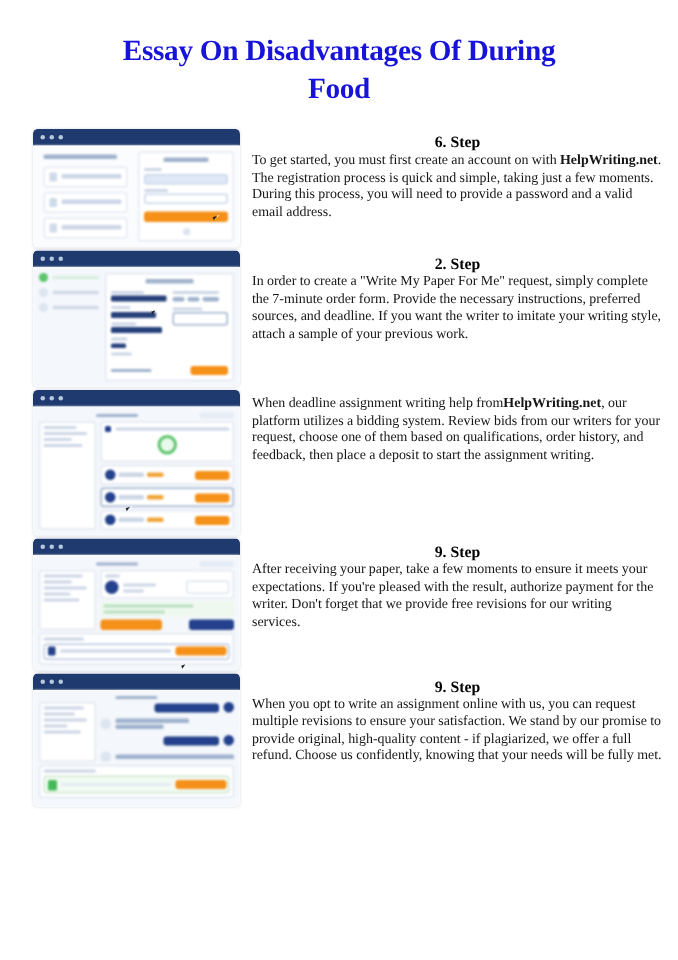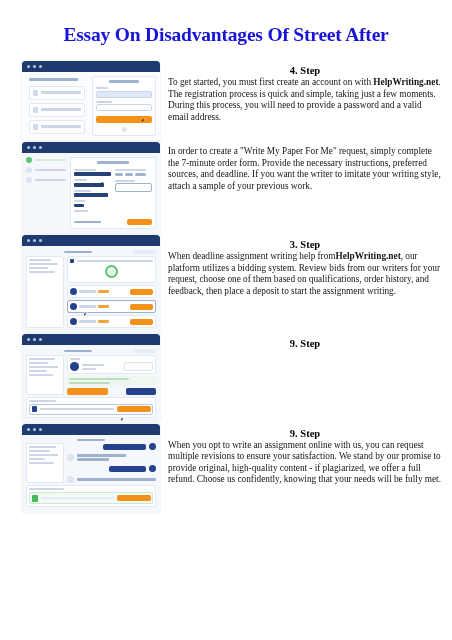--- a/index.html
+++ b/index.html
@@ -103,21 +103,21 @@
   .mk-side{width:40px;display:flex;flex-direction:column;gap:4px;}
   .mk-main{flex:1;display:flex;flex-direction:column;gap:3px;}
   .row{display:flex;align-items:center;gap:3px;}
   .grow{flex:1;}
 </style>
 </head>
 <body>
 
 <div class="page">
 
-  <h1 class="doc-title">Essay On Disadvantages Of Street After</h1>
+  <h1 class="doc-title">Essay On Disadvantages Of During Food</h1>
 
   <div class="steps">
 
     <div class="step-row">
       <div class="shot-wrap">
         <div class="mock">
           <div class="mock-bar">
             <span class="dot"></span>
             <span class="dot"></span>
             <span class="dot"></span>
@@ -145,21 +145,21 @@
               <div class="ln sm" style="width:28%;margin-bottom:1.5px;"></div>
               <div style="height:5px;border:0.5px solid #c9d6ea;border-radius:2px;background:#fff;margin-bottom:5px;"></div>
               <div class="btn-or" style="height:7px;"></div>
               <div style="width:5px;height:5px;border-radius:50%;background:#dde5f1;margin:4px auto 0 auto;"></div>
             </div>
           </div>
           <div class="cursor" style="right:13px;bottom:19px;"></div>
         </div>
       </div>
       <div class="text-wrap">
-        <div class="step-head">4. Step</div>
+        <div class="step-head">6. Step</div>
         <p class="step-body"><span>To get started, you must first create an account on with </span><b>HelpWriting.net</b><span>. The registration process is quick and simple, taking just a few moments. During this process, you will need to provide a password and a valid email address.</span></p>
       </div>
     </div>
 
     <div class="step-row">
       <div class="shot-wrap">
         <div class="mock">
           <div class="mock-bar">
             <span class="dot"></span>
             <span class="dot"></span>
@@ -209,20 +209,21 @@
                 <span class="ln d" style="width:34%;"></span>
                 <span class="grow"></span>
                 <span class="btn-or" style="width:32%;"></span>
               </div>
             </div>
           </div>
           <div class="cursor" style="left:79px;top:40px;"></div>
         </div>
       </div>
       <div class="text-wrap">
+        <div class="step-head">2. Step</div>
         <p class="step-body">In order to create a "Write My Paper For Me" request, simply complete the 7-minute order form. Provide the necessary instructions, preferred sources, and deadline. If you want the writer to imitate your writing style, attach a sample of your previous work.</p>
       </div>
     </div>
 
     <div class="step-row">
       <div class="shot-wrap">
         <div class="mock">
           <div class="mock-bar">
             <span class="dot"></span>
             <span class="dot"></span>
@@ -273,21 +274,20 @@
                   <span class="grow"></span>
                   <span class="btn-or" style="width:28%;"></span>
                 </div>
               </div>
             </div>
           </div>
           <div class="cursor" style="left:62px;bottom:17px;"></div>
         </div>
       </div>
       <div class="text-wrap">
-        <div class="step-head">3. Step</div>
         <p class="step-body"><span>When deadline assignment writing help from</span><b>HelpWriting.net</b><span>, our platform utilizes a bidding system. Review bids from our writers for your request, choose one of them based on qualifications, order history, and feedback, then place a deposit to start the assignment writing.</span></p>
       </div>
     </div>
 
     <div class="step-row">
       <div class="shot-wrap">
         <div class="mock">
           <div class="mock-bar">
             <span class="dot"></span>
             <span class="dot"></span>
@@ -338,20 +338,21 @@
                 <span class="ln grow"></span>
                 <span class="btn-or" style="width:28%;"></span>
               </div>
             </div>
           </div>
           <div class="cursor" style="right:34px;bottom:2px;"></div>
         </div>
       </div>
       <div class="text-wrap">
         <div class="step-head">9. Step</div>
+        <p class="step-body">After receiving your paper, take a few moments to ensure it meets your expectations. If you're pleased with the result, authorize payment for the writer. Don't forget that we provide free revisions for our writing services.</p>
       </div>
     </div>
 
     <div class="step-row">
       <div class="shot-wrap">
         <div class="mock">
           <div class="mock-bar">
             <span class="dot"></span>
             <span class="dot"></span>
             <span class="dot"></span>

